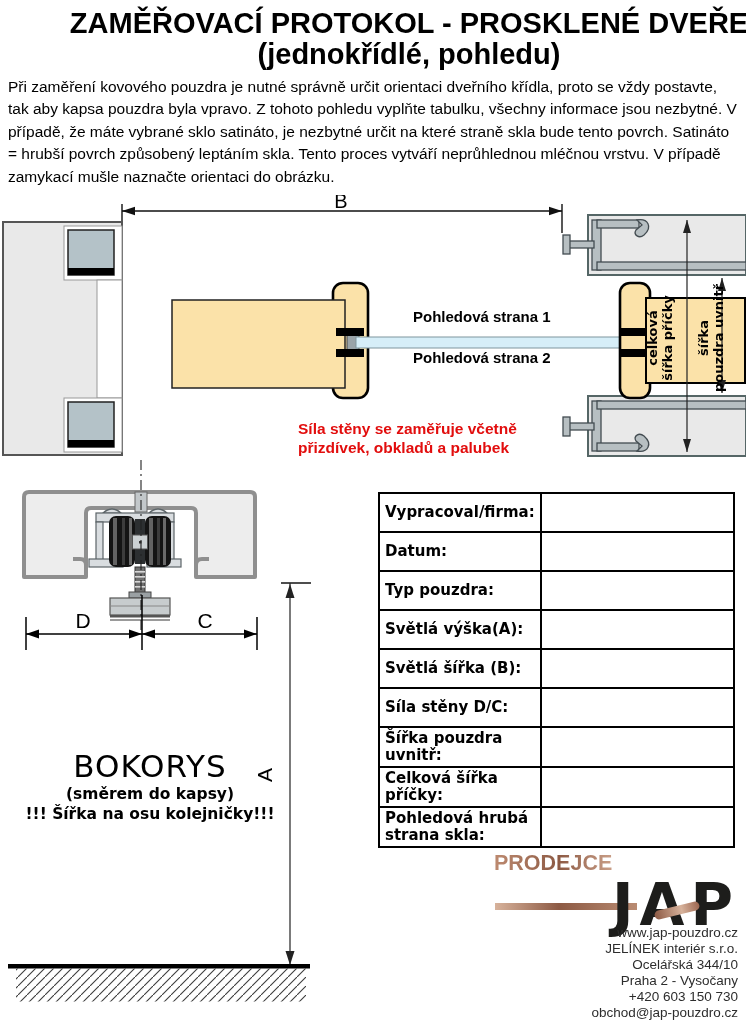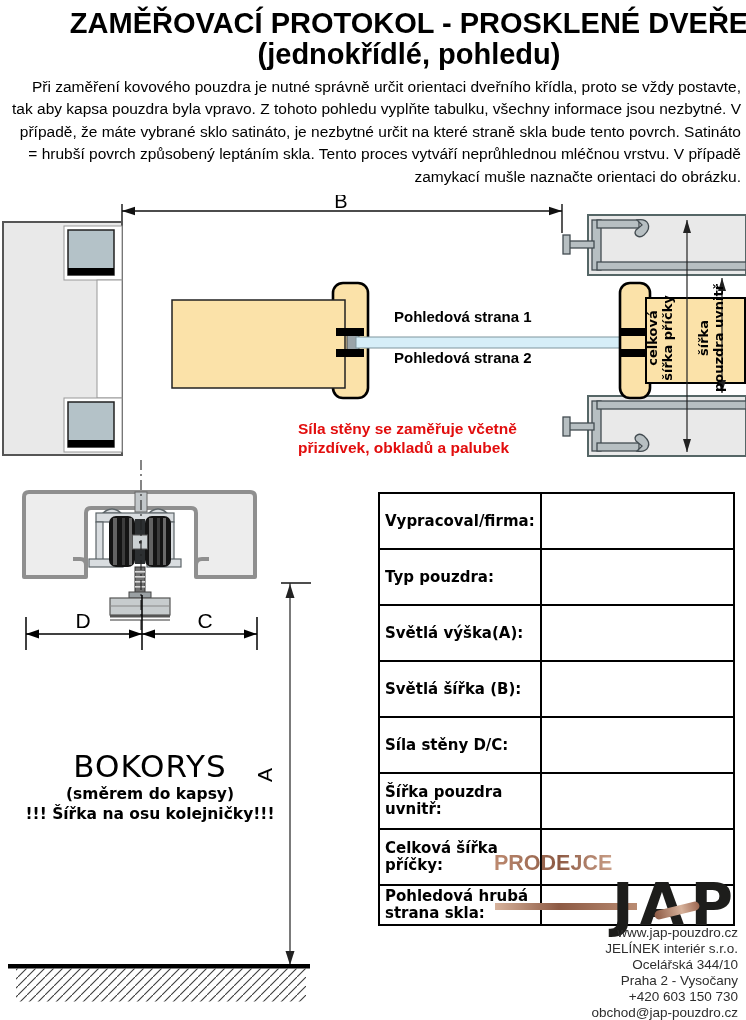--- a/index.html
+++ b/index.html
@@ -4,39 +4,39 @@
 <style>
   html,body{margin:0;padding:0;background:#fff;}
   #page{position:relative;width:746px;height:1020px;background:#fff;overflow:hidden;
         font-family:"Liberation Sans",sans-serif;color:#000;}
   .abs{position:absolute;}
 
   
   .title{left:0;top:8px;width:746px;text-align:center;font-weight:bold;font-size:29px;line-height:31px;margin-left:36px;}
 
   
-  .intro{left:8px;top:76px;width:733px;font-size:15.5px;line-height:22.4px;text-align:right;}
-
-  
-  .sideLabel{font-size:15px;font-weight:600;}
+  .intro{left:8px;top:76px;width:733px;font-size:15.5px;line-height:22.4px;text-align:left;}
+
+  
+  .sideLabel{font-size:15px;font-weight:600;margin-left:19px;}
   .warn{font-size:15.5px;font-weight:600;color:#e20d0d;line-height:19px;}
 
   
   .bok{left:4px;top:748px;width:292px;text-align:center;font-family:"DejaVu Sans",sans-serif;}
   .bok .bk-title{font-size:31px;font-weight:400;letter-spacing:1px;}
   .bok .bk-sub{font-size:15.5px;font-weight:600;line-height:20px;}
   .bok .bk-note{margin-top:18px;font-size:15.5px;font-weight:600;line-height:19px;}
 
   
   table.form{position:absolute;left:378px;top:492px;width:357px;border-collapse:collapse;
              font-family:"DejaVu Sans","Liberation Sans",sans-serif;}
   table.form td{border:2px solid #000;vertical-align:middle;}
   table.form td.lbl{width:153px;font-weight:bold;font-size:15px;line-height:17px;padding:2px 2px 2px 5px;}
   table.form td.val{width:200px;}
-  table.form tr{height:56px;}
+  table.form tr{height:39px;}
   table.form tr:last-child{height:37px;}
   .badge-l1,.badge-l2{font-weight:bold;font-size:21.5px;line-height:25px;color:#aa6f55;
          background:linear-gradient(90deg,#bd8a70 0%,#8d5a44 55%,#c99e87 100%);
          -webkit-background-clip:text;background-clip:text;-webkit-text-fill-color:transparent;}
   .copper-bar{left:495px;top:903px;width:142px;height:7px;
          background:linear-gradient(90deg,#d7b29b,#8d5a44 45%,#b98b72);}
   .jap{left:612px;top:878px;font-family:"DejaVu Sans",sans-serif;font-weight:bold;
        font-size:58px;line-height:54px;letter-spacing:6px;color:#1d1d1b;}
   .jap-swoosh{left:654px;top:906px;width:46px;height:9px;border-radius:5px;
        background:linear-gradient(90deg,#8d5a44,#d7b29b 60%,#9c6650);transform:rotate(-14deg);}
@@ -228,20 +228,24 @@
     <div class="bk-sub">!!! Šířka na osu kolejničky!!!</div>
   </div>
 
   <table class="form">
     <tbody>
         <tr>
       <td class="lbl">Vypracoval/firma:</td>
       <td class="val"></td>
         </tr>
     <tr>
+      <td class="lbl">Datum:</td>
+      <td class="val"></td>
+        </tr>
+    <tr>
       <td class="lbl">Typ pouzdra:</td>
       <td class="val"></td>
         </tr>
     <tr>
       <td class="lbl">Světlá výška(A):</td>
       <td class="val"></td>
         </tr>
     <tr>
       <td class="lbl">Světlá šířka (B):</td>
       <td class="val"></td>

